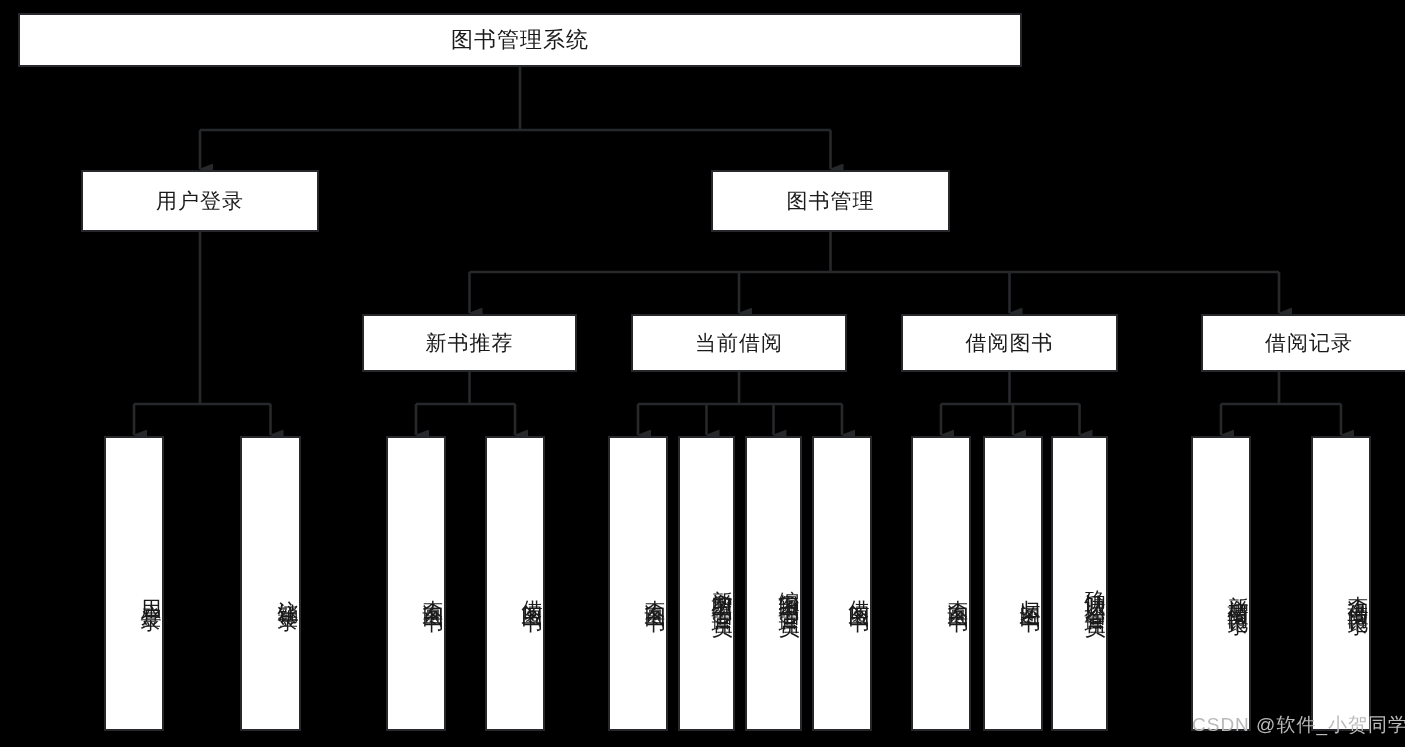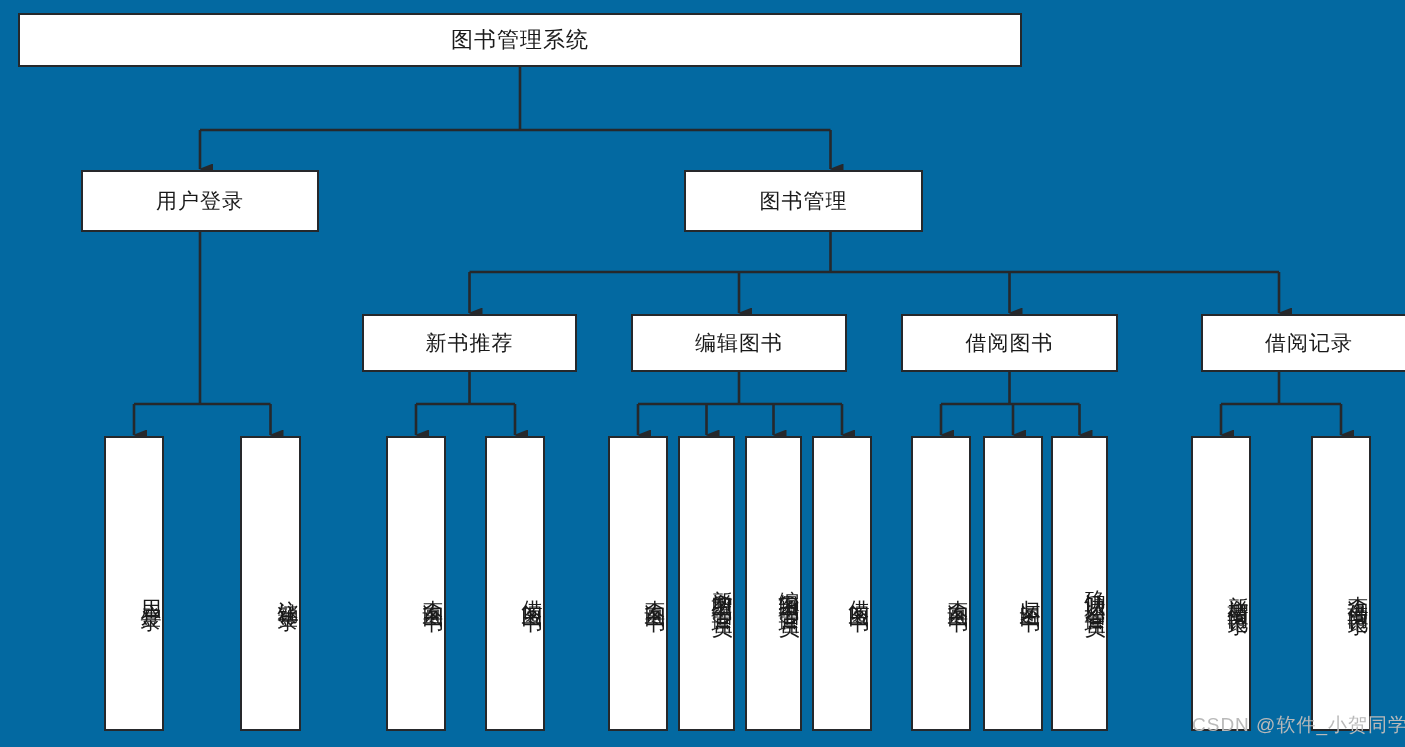--- a/index.html
+++ b/index.html
@@ -7,21 +7,21 @@
     padding: 0;
     background: #ffffff;
   }
   body {
     font-family: "Liberation Sans", "DejaVu Sans", sans-serif;
   }
   #canvas {
     position: relative;
     width: 1405px;
     height: 747px;
-    background: #0369a1;
+    background: #000000;
     overflow: hidden;
   }
   svg#wires {
     position: absolute;
     left: 0;
     top: 0;
     width: 1405px;
     height: 747px;
   }
   .node {
@@ -112,28 +112,28 @@
       </g>
   </svg>
 
   <div id="nodes-layer">
       <div class="node root horiz" style="left: 18px; top: 13px; width: 1004px; height: 54px;">
         <span class="hlabel">图书管理系统</span>
       </div>
       <div class="node l2 horiz" style="left: 81px; top: 170px; width: 238px; height: 62px;">
         <span class="hlabel">用户登录</span>
       </div>
-      <div class="node l2 horiz" style="left: 684px; top: 170px; width: 239px; height: 62px;">
+      <div class="node l2 horiz" style="left: 711px; top: 170px; width: 239px; height: 62px;">
         <span class="hlabel">图书管理</span>
       </div>
       <div class="node l3 horiz" style="left: 362px; top: 314px; width: 215px; height: 58px; text-align: center;">
         <span class="hlabel">新书推荐</span>
       </div>
       <div class="node l3 horiz" style="left: 631px; top: 314px; width: 216px; height: 58px;">
-        <span class="hlabel">编辑图书</span>
+        <span class="hlabel">当前借阅</span>
       </div>
       <div class="node l3 horiz" style="left: 901px; top: 314px; width: 217px; height: 58px;">
         <span class="hlabel">借阅图书</span>
       </div>
       <div class="node l3 horiz" style="left: 1201px; top: 314px; width: 216px; height: 58px;">
         <span class="hlabel">借阅记录</span>
       </div>
       <div class="node leaf vert" style="left: 104px; top: 436px; width: 60px; height: 295px;">
         <span class="vlabel">用户登录</span>
       </div>

